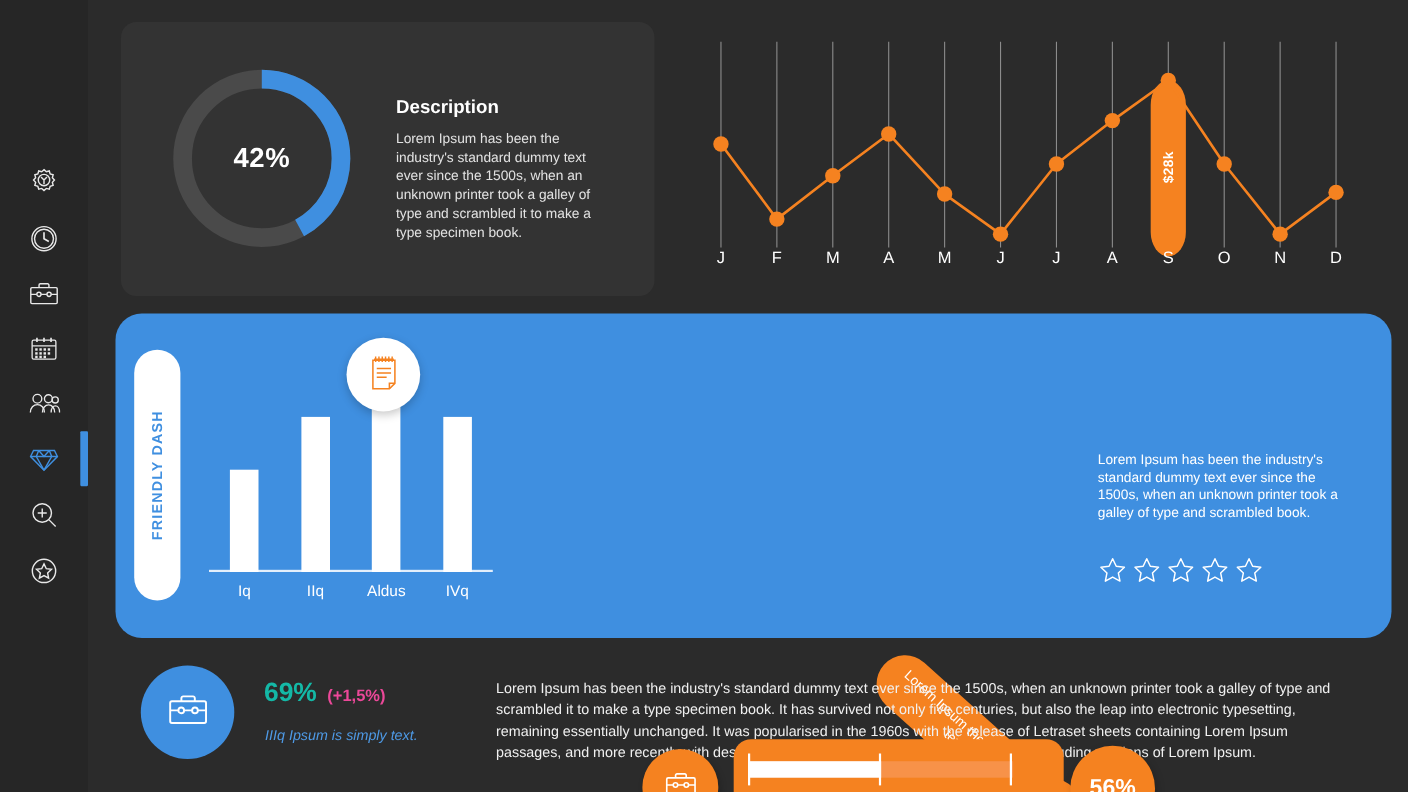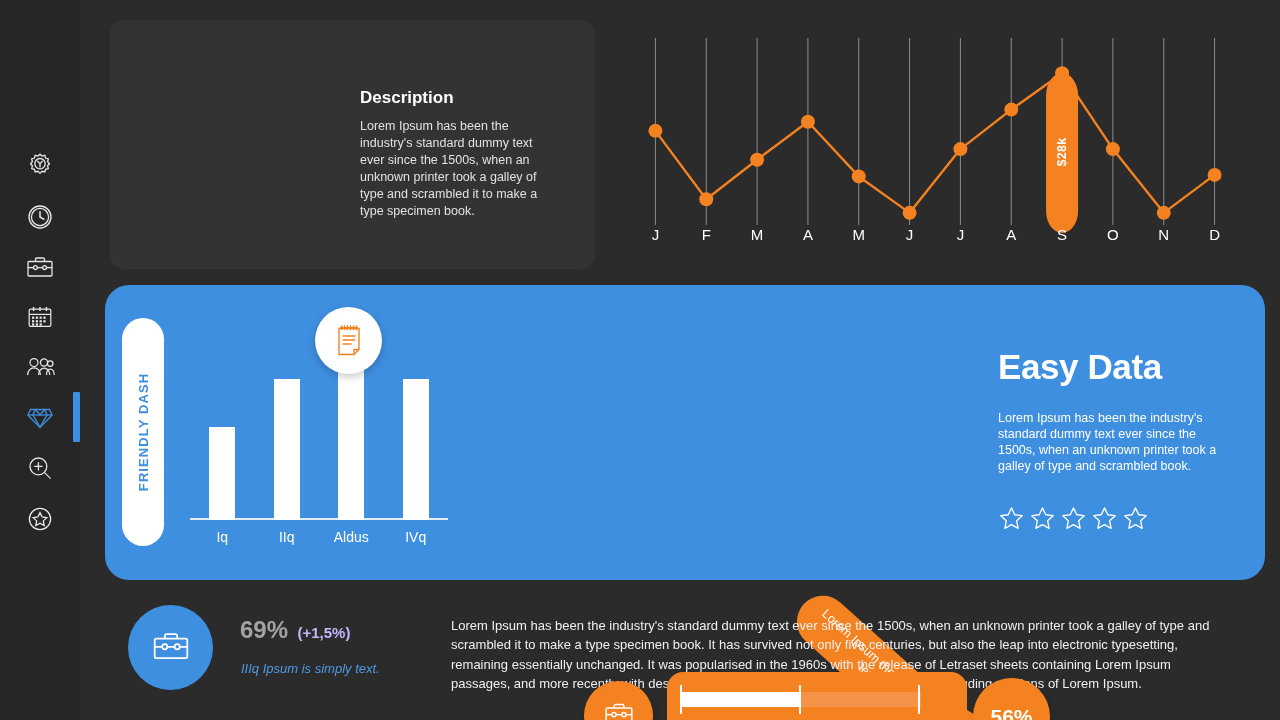--- a/index.html
+++ b/index.html
@@ -141,22 +141,22 @@
   }
   .stars { position: absolute; left: 893px; top: 220px; display: flex; gap: 4px; }
 
   
   .foot-circle {
     position: absolute; left: 128px; top: 605px; width: 85px; height: 85px;
     background: #3f8fe0; border-radius: 50%;
     display: flex; align-items: center; justify-content: center;
   }
   .foot-kpi { position: absolute; left: 240px; top: 616px; }
-  .foot-kpi .big { color: #a3a3a3; font-size: 24px; font-weight: bold; }
-  .foot-kpi .delta { color: #c4b5fd; font-size: 15px; font-weight: bold; margin-left: 5px; }
+  .foot-kpi .big { color: #14b8a6; font-size: 24px; font-weight: bold; }
+  .foot-kpi .delta { color: #ec4899; font-size: 15px; font-weight: bold; margin-left: 5px; }
   .foot-sub {
     position: absolute; left: 241px; top: 661px;
     color: #4e9ae6; font-size: 13px; font-style: italic;
   }
   .foot-text {
     position: absolute; left: 451px; top: 616px; width: 775px;
     color: #f0f0f0; font-size: 13px; line-height: 19.3px;
   }
 </style>
 </head>
@@ -260,20 +260,27 @@
       <span>
         <svg width="28" height="28" viewBox="0 0 28 28" fill="none" stroke="#e8e8e8" stroke-width="1.3">
           <circle cx="14" cy="14" r="10.6"></circle>
           <path d="M14 7.6l2.1 4.4 4.7.6-3.5 3.3.9 4.7-4.2-2.3-4.2 2.3.9-4.7-3.5-3.3 4.7-.6Z"></path>
         </svg>
       </span>
     </div>
   </div>
 
   <div class="desc-card">
+    <div class="donut-wrap">
+      <svg width="176" height="176" viewBox="0 0 176 176">
+        <circle cx="88" cy="88" r="72" fill="none" stroke="#4a4a4a" stroke-width="17"></circle>
+        <circle id="donut-arc" cx="88" cy="88" r="72" fill="none" stroke="#3f8fe0" stroke-width="17" stroke-dasharray="190.0035236891107 452.3893421169302" transform="rotate(-90 88 88)"></circle>
+      </svg>
+      <div class="donut-center">42%</div>
+    </div>
     <div class="desc-title">Description</div>
     <div class="desc-body">Lorem Ipsum has been the industry's standard dummy text ever since the 1500s, when an unknown printer took a galley of type and scrambled it to make a type specimen book.</div>
   </div>
 
   <div class="linechart">
     <svg width="610" height="225" viewBox="0 0 610 225" id="line-svg">
       <g id="grid-lines" stroke="#8c8c8c" stroke-width="1">
           <line x1="25.416666666666668" x2="25.416666666666668" y1="8" y2="195"></line>
           <line x1="76.25" x2="76.25" y1="8" y2="195"></line>
           <line x1="127.08333333333334" x2="127.08333333333334" y1="8" y2="195"></line>
@@ -365,21 +372,20 @@
           <path d="M10.5 8.5V6.4a1.2 1.2 0 0 1 1.2-1.2h6.6a1.2 1.2 0 0 1 1.2 1.2v2.1"></path>
           <path d="M3 14.6h24"></path>
           <circle cx="10.4" cy="14.6" r="1.9" fill="#f58220"></circle>
           <circle cx="19.6" cy="14.6" r="1.9" fill="#f58220"></circle>
         </svg>
       </span>
     </div>
 
     <div class="pct-circle">56%</div>
 
-    <div class="easy-title">Easy Data</div>
     <div class="easy-body">Lorem Ipsum has been the industry's standard dummy text ever since the 1500s, when an unknown printer took a galley of type and scrambled book.</div>
     <div class="stars" id="stars">
         <svg width="27" height="27" viewBox="0 0 24 24">
           <path d="M12 2.6l2.9 6.1 6.6.8-4.9 4.6 1.3 6.6L12 17.4 6.1 20.7l1.3-6.6L2.5 9.5l6.6-.8Z" fill="none" stroke="#ffffff" stroke-width="1.2" stroke-linejoin="round"></path>
         </svg>
         <svg width="27" height="27" viewBox="0 0 24 24">
           <path d="M12 2.6l2.9 6.1 6.6.8-4.9 4.6 1.3 6.6L12 17.4 6.1 20.7l1.3-6.6L2.5 9.5l6.6-.8Z" fill="none" stroke="#ffffff" stroke-width="1.2" stroke-linejoin="round"></path>
         </svg>
         <svg width="27" height="27" viewBox="0 0 24 24">
           <path d="M12 2.6l2.9 6.1 6.6.8-4.9 4.6 1.3 6.6L12 17.4 6.1 20.7l1.3-6.6L2.5 9.5l6.6-.8Z" fill="none" stroke="#ffffff" stroke-width="1.2" stroke-linejoin="round"></path>

